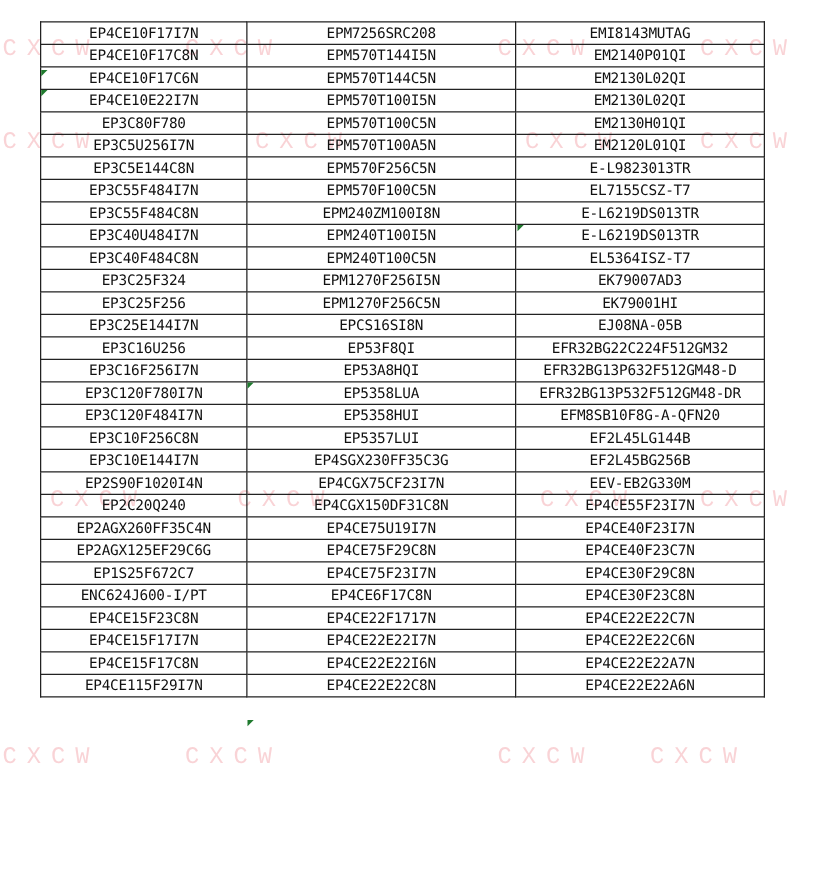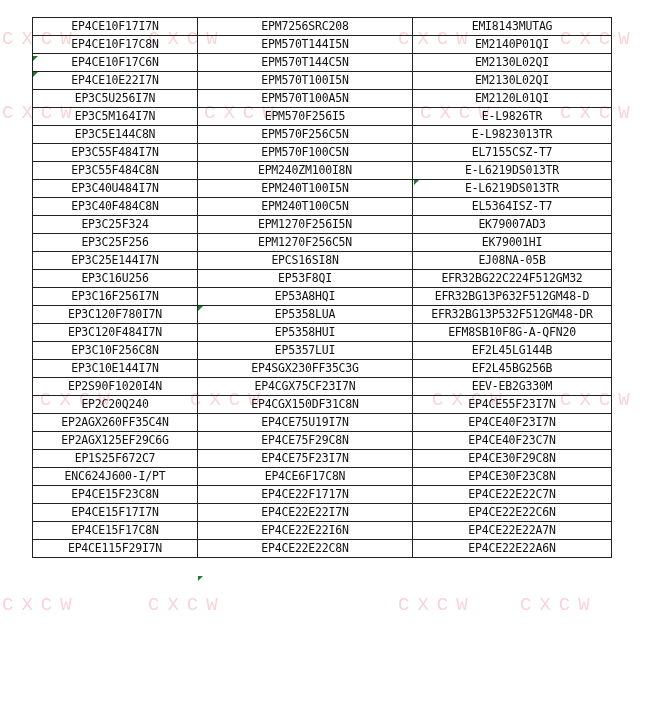--- a/index.html
+++ b/index.html
@@ -75,28 +75,28 @@
         <td>EP4CE10F17C6N</td>
         <td>EPM570T144C5N</td>
         <td>EM2130L02QI</td>
       </tr>
       <tr>
         <td>EP4CE10E22I7N</td>
         <td>EPM570T100I5N</td>
         <td>EM2130L02QI</td>
       </tr>
       <tr>
+        <td>EP3C80F780</td>
+        <td>EPM570T100C5N</td>
+        <td>EM2130H01QI</td>
+      </tr>
+      <tr>
         <td>EP3C5U256I7N</td>
         <td>EPM570T100A5N</td>
         <td>EM2120L01QI</td>
-      </tr>
-      <tr>
-        <td>EP3C5M164I7N</td>
-        <td>EPM570F256I5</td>
-        <td>E-L9826TR</td>
       </tr>
       <tr>
         <td>EP3C5E144C8N</td>
         <td>EPM570F256C5N</td>
         <td>E-L9823013TR</td>
       </tr>
       <tr>
         <td>EP3C55F484I7N</td>
         <td>EPM570F100C5N</td>
         <td>EL7155CSZ-T7</td>

